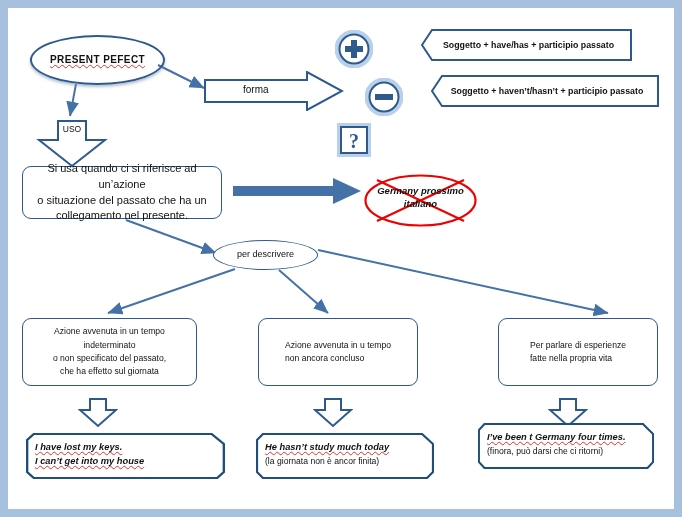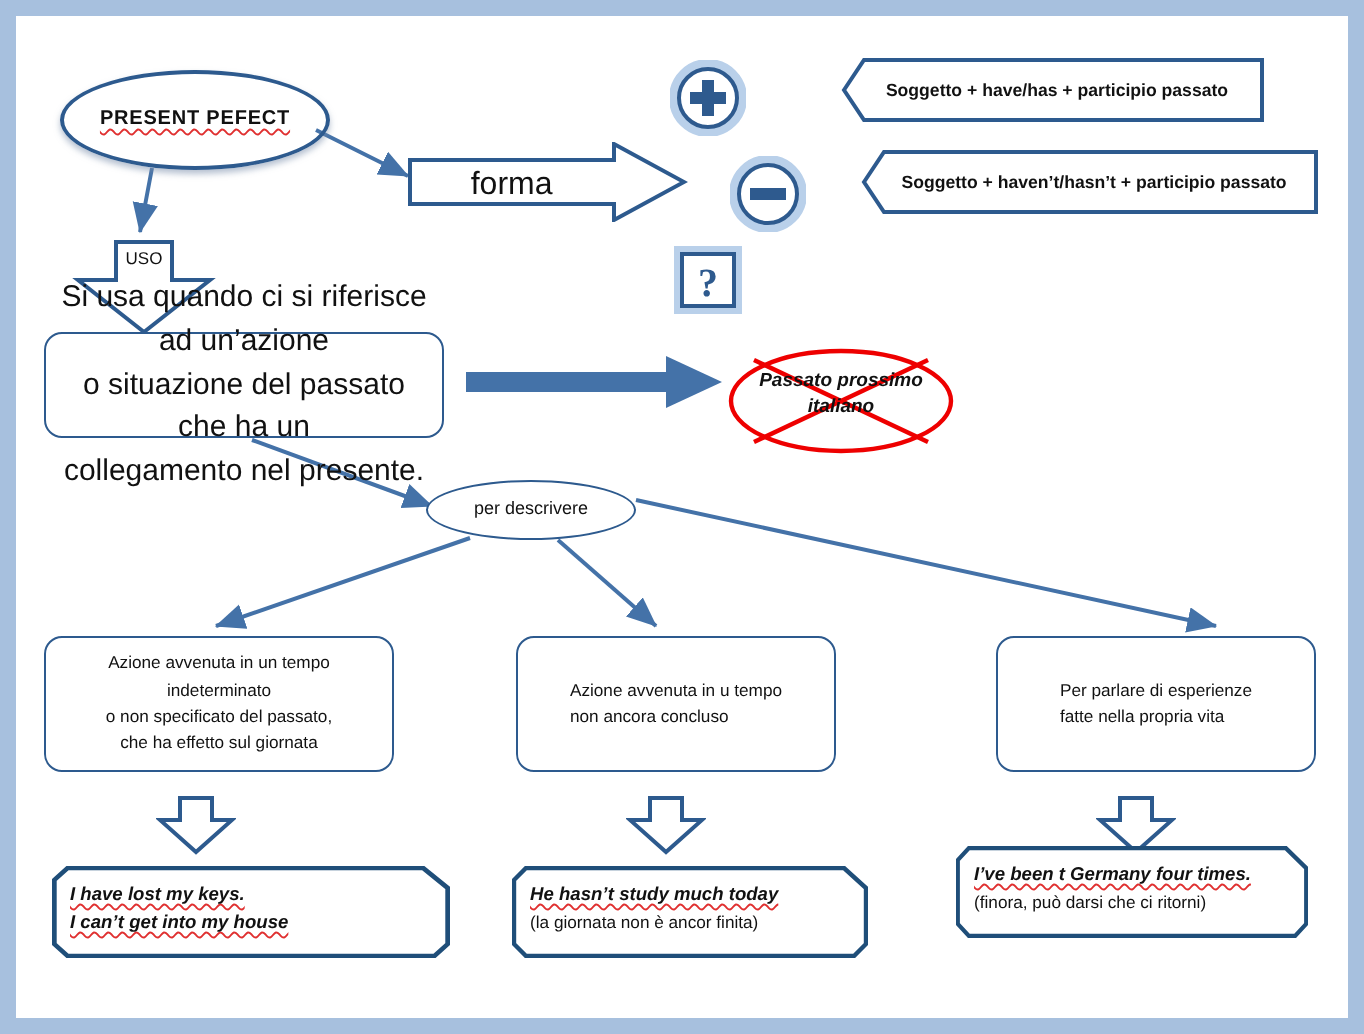--- a/index.html
+++ b/index.html
@@ -55,31 +55,31 @@
   #uso{left:28px;top:112px;width:72px;height:48px;}
   #uso .lbl{
     position:absolute;left:0;top:4px;width:100%;
     font-size:8.5px;text-align:center;color:#111;
   }
 
   
   #forma{left:196px;top:63px;width:140px;height:40px;}
   #forma .lbl{
     position:absolute;left:0;top:13px;width:74%;
-    font-size:16px;text-align:center;color:#111;
+    font-size:10px;text-align:center;color:#111;
   }
 
   
   .rbox{
     border:1.6px solid #2d5a8e;border-radius:9px;background:#fff;
     display:flex;align-items:center;justify-content:center;
     padding:4px 6px;
   }
   #desc-uso{left:14px;top:158px;width:200px;height:53px;}
-  #desc-uso .tx{font-size:15px;line-height:1.45;}
+  #desc-uso .tx{font-size:11px;line-height:1.45;}
 
   
   #ell-descr{
     left:205px;top:232px;width:105px;height:30px;
     border:1.6px solid #2d5a8e;border-radius:50%;
     display:flex;align-items:center;justify-content:center;background:#fff;
   }
   #ell-descr .tx{font-size:9px;}
 
   
@@ -228,21 +228,21 @@
       </div>
     </div>
 
     <div class="node" id="ell-ko">
       <svg width="115" height="55" viewBox="0 0 115 55">
         <ellipse cx="57.5" cy="27.5" rx="55" ry="25" fill="#ffffff" stroke="#ee0000" stroke-width="2.2"></ellipse>
         <line x1="14" y1="7" x2="101" y2="48" stroke="#ee0000" stroke-width="2.2"></line>
         <line x1="101" y1="7" x2="14" y2="48" stroke="#ee0000" stroke-width="2.2"></line>
       </svg>
       <div class="lbl">
-        <div>Passato prossimo</div>
+        <div>Germany prossimo</div>
         <div>italiano</div>
       </div>
     </div>
 
     <div class="node" id="ell-descr">
       <span class="tx">per descrivere</span>
     </div>
 
     <div class="node rbox" id="mb0">
       <div class="tx">

